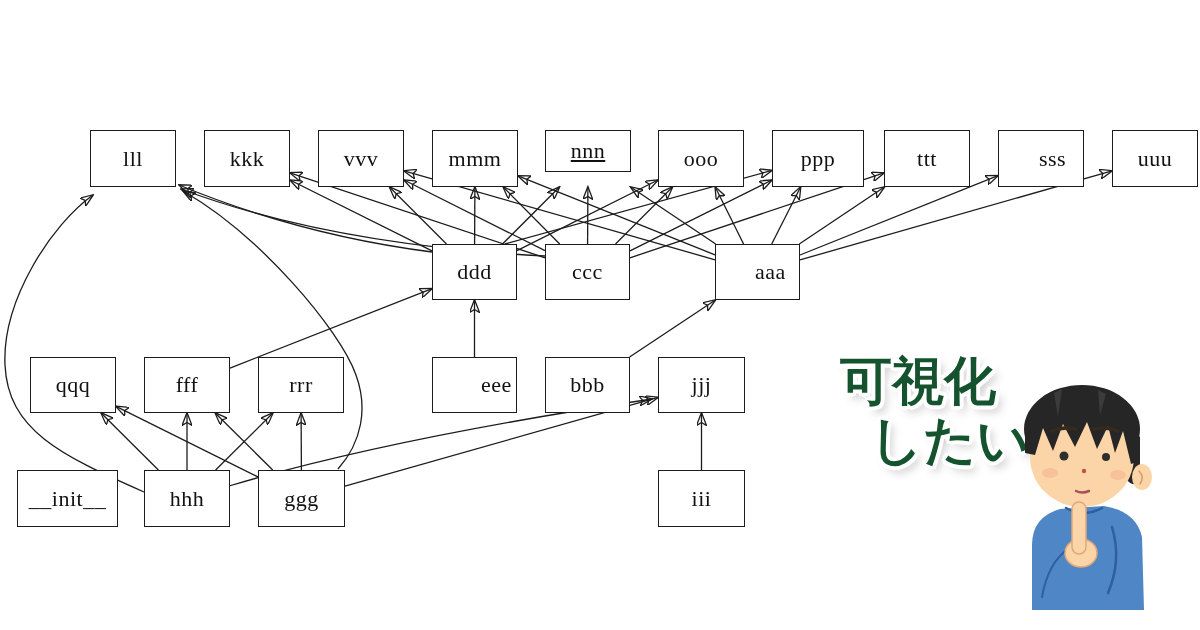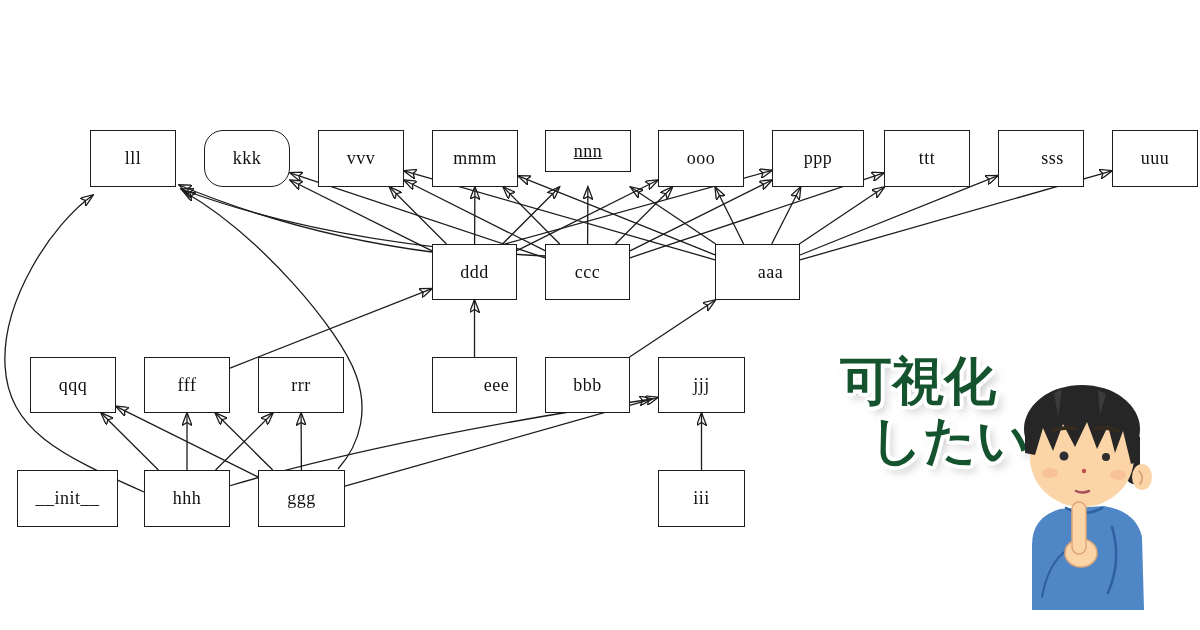--- a/index.html
+++ b/index.html
@@ -3,21 +3,21 @@
 <meta charset="utf-8">
 <style>
   html,body{margin:0;padding:0;background:#ffffff;}
   #stage{position:relative;width:1200px;height:630px;background:#ffffff;overflow:hidden;
          font-family:"Liberation Serif","DejaVu Serif",serif;}
   #edges-svg{position:absolute;left:0;top:0;width:1200px;height:630px;}
   #edges-svg path{fill:none;stroke:#1c1c1c;stroke-width:1.3px;}
   #nodes-layer{position:absolute;left:0;top:0;width:1200px;height:630px;pointer-events:none;}
   .node{position:absolute;box-sizing:border-box;border:1.5px solid #1c1c1c;background:#ffffff;
         display:flex;align-items:center;justify-content:center;
-        font-size:18px;color:#111;letter-spacing:.5px;}
+        font-size:22px;color:#111;letter-spacing:.5px;}
   #caption{position:absolute;left:840px;top:352px;width:220px;
            font-family:"Liberation Sans","DejaVu Sans",sans-serif;
            font-weight:bold;font-size:52px;line-height:59px;color:#14532d;
            text-shadow:
              -3px -3px 0 #fff, 3px -3px 0 #fff, -3px 3px 0 #fff, 3px 3px 0 #fff,
              0 -4px 0 #fff, 0 4px 0 #fff, -4px 0 0 #fff, 4px 0 0 #fff,
              5px 6px 8px rgba(80,80,80,.35);}
   #caption .l2{margin-left:30px;}
   #person{position:absolute;left:1012px;top:365px;}
 </style>
@@ -68,21 +68,21 @@
         <path d="M272.7,470.0 L215.2,413.0" marker-end="url(#arrow)"></path>
         <path d="M301.4,470.0 L301.1,413.0" marker-end="url(#arrow)"></path>
         <path d="M345.0,486.2 L658.0,397.3" marker-end="url(#arrow)"></path>
         <path d="M338,469 C362,442 368,408 356,375 C340,330 260,235 183,191" marker-end="url(#arrow)"></path>
         <path d="M701.5,470.0 L701.5,413.0" marker-end="url(#arrow)"></path>
       </g>
   </svg>
 
   <div id="nodes-layer">
       <div class="node" style="left: 90px; top: 130px; width: 86px; height: 57px;">lll</div>
-      <div class="node" style="left: 204px; top: 130px; width: 86px; height: 57px; border-radius: 19px;">kkk</div>
+      <div class="node" style="left: 204px; top: 130px; width: 86px; height: 57px;">kkk</div>
       <div class="node" style="left: 318px; top: 130px; width: 86px; height: 57px;">vvv</div>
       <div class="node" style="left: 432px; top: 130px; width: 86px; height: 57px;">mmm</div>
       <div class="node" style="left: 545px; top: 130px; width: 86px; height: 42px; text-decoration: underline;">nnn</div>
       <div class="node" style="left: 658px; top: 130px; width: 86px; height: 57px;">ooo</div>
       <div class="node" style="left: 772px; top: 130px; width: 92px; height: 57px;">ppp</div>
       <div class="node" style="left: 884px; top: 130px; width: 86px; height: 57px;">ttt</div>
       <div class="node" style="left: 998px; top: 130px; width: 86px; height: 57px; padding-left: 23px;">sss</div>
       <div class="node" style="left: 432px; top: 244px; width: 85px; height: 56px;">ddd</div>
       <div class="node" style="left: 1112px; top: 130px; width: 86px; height: 57px;">uuu</div>
       <div class="node" style="left: 545px; top: 244px; width: 85px; height: 56px;">ccc</div>

